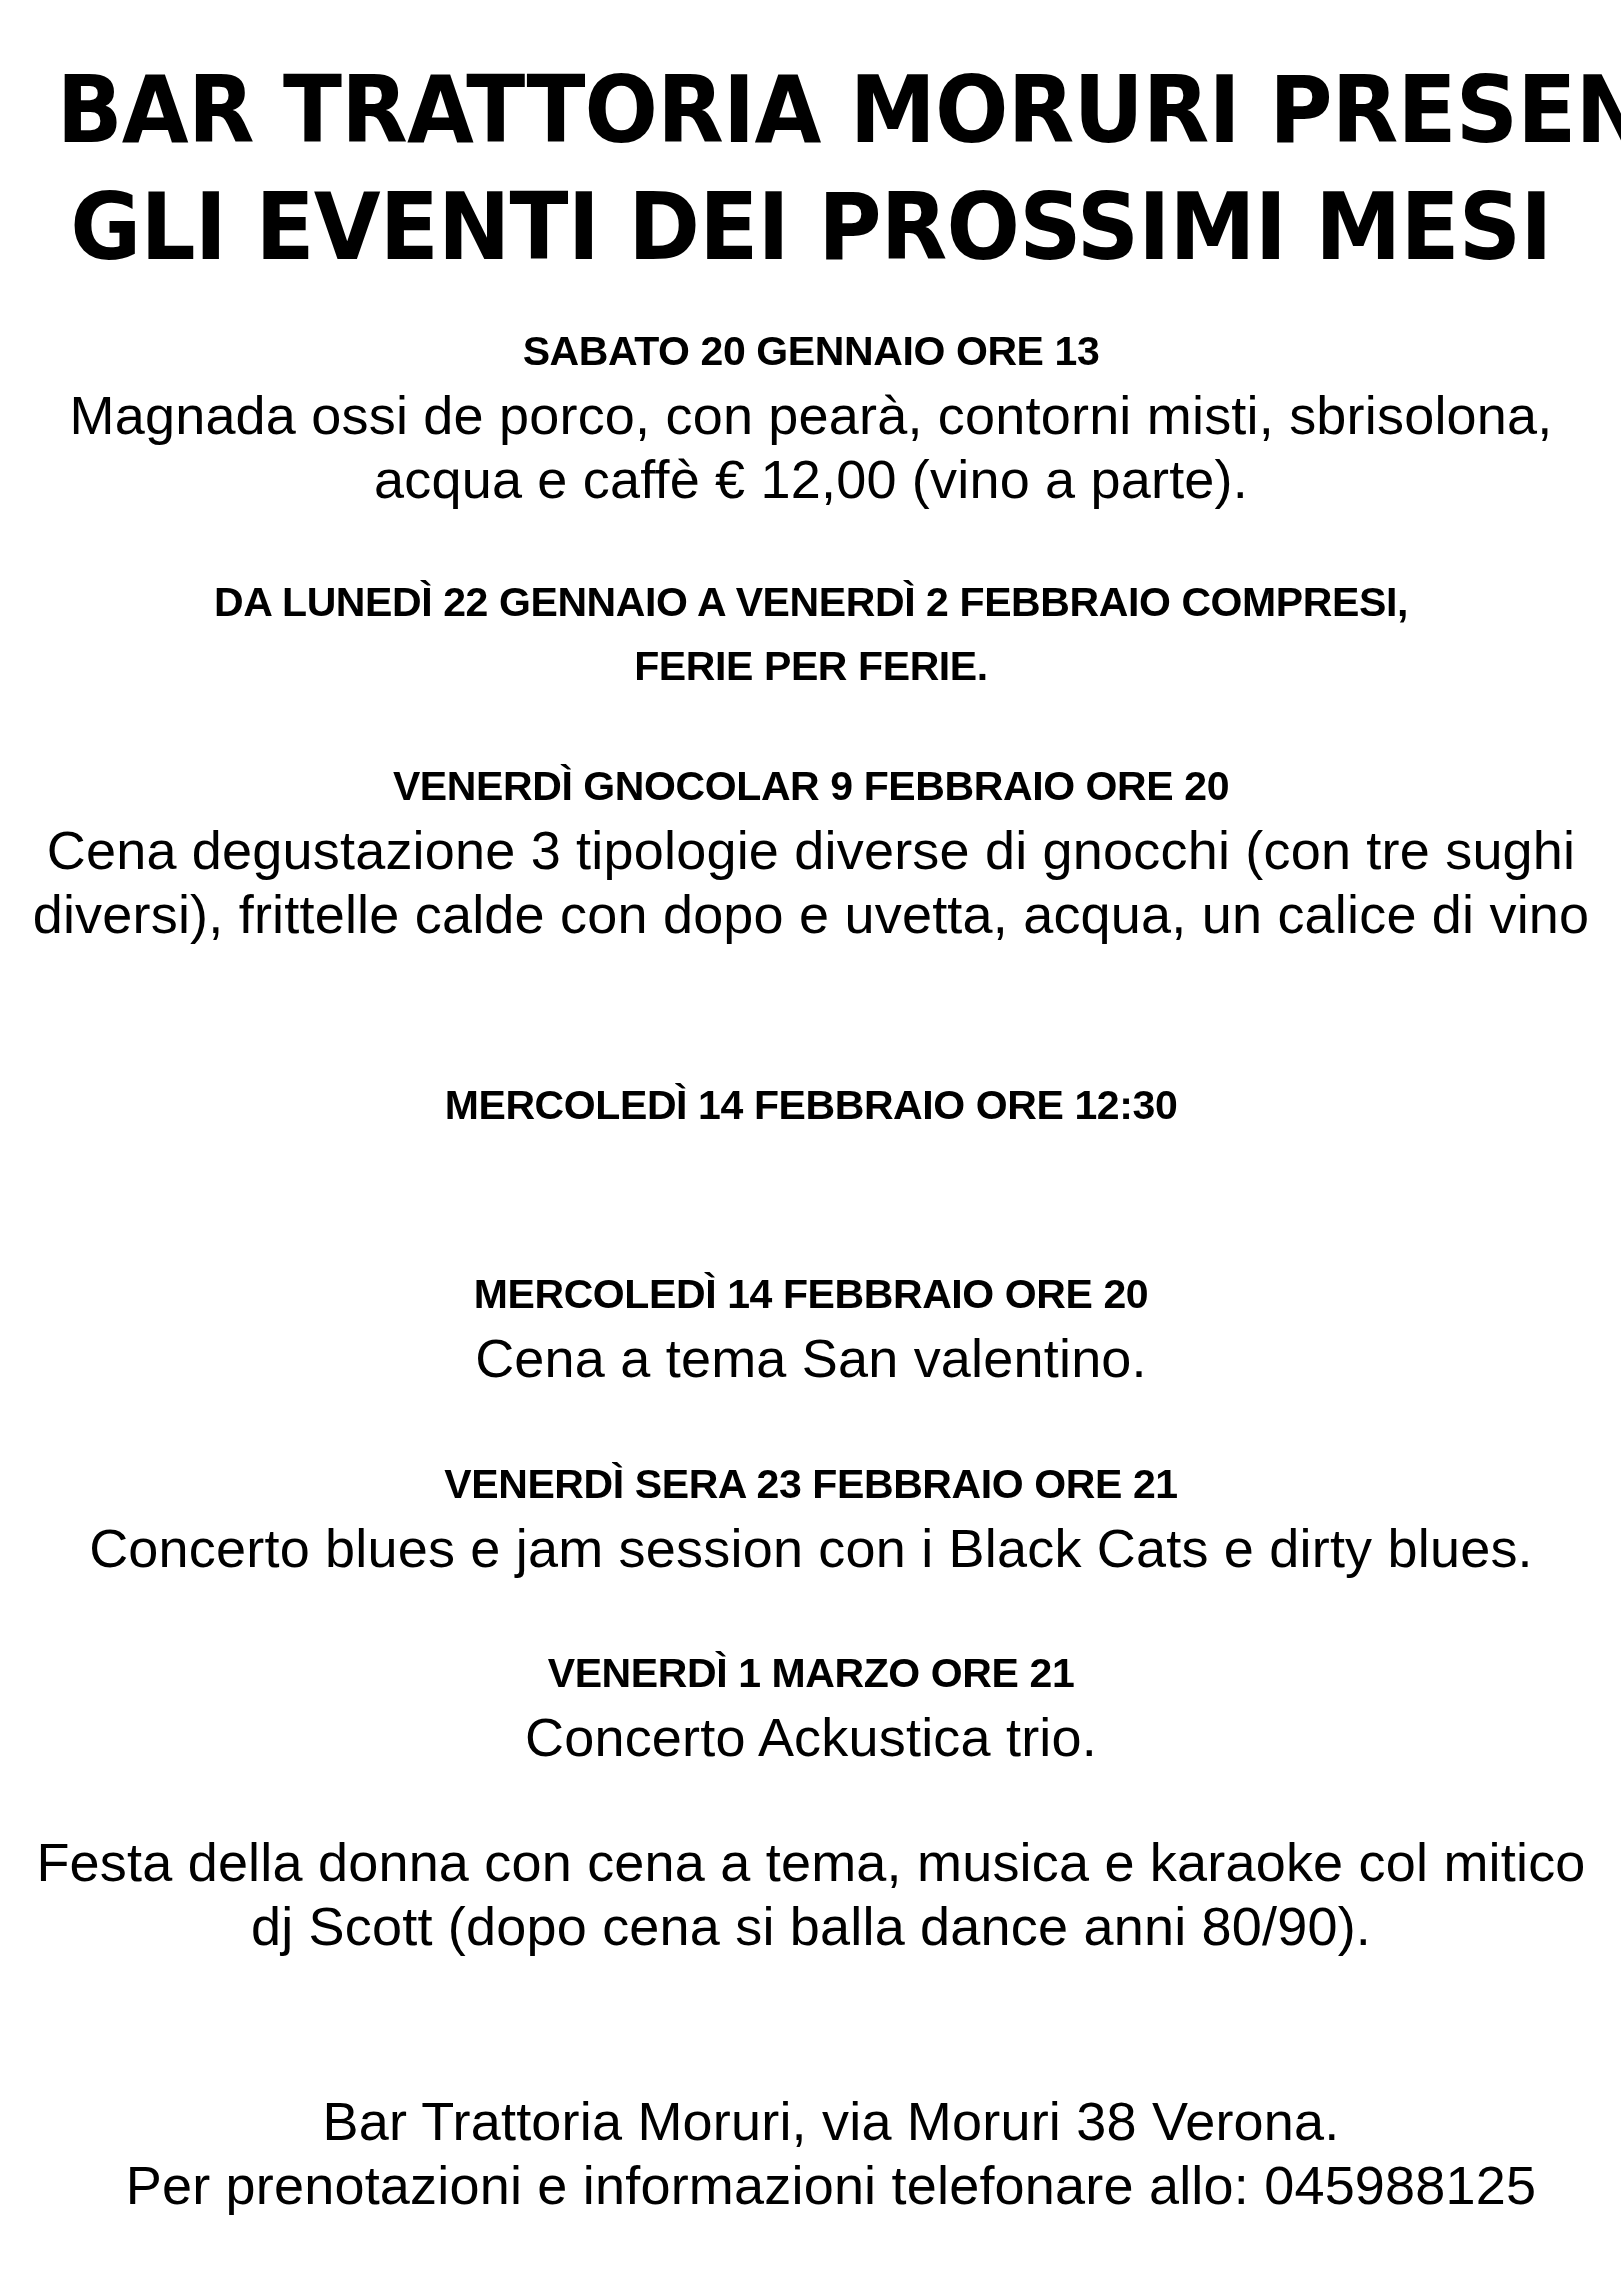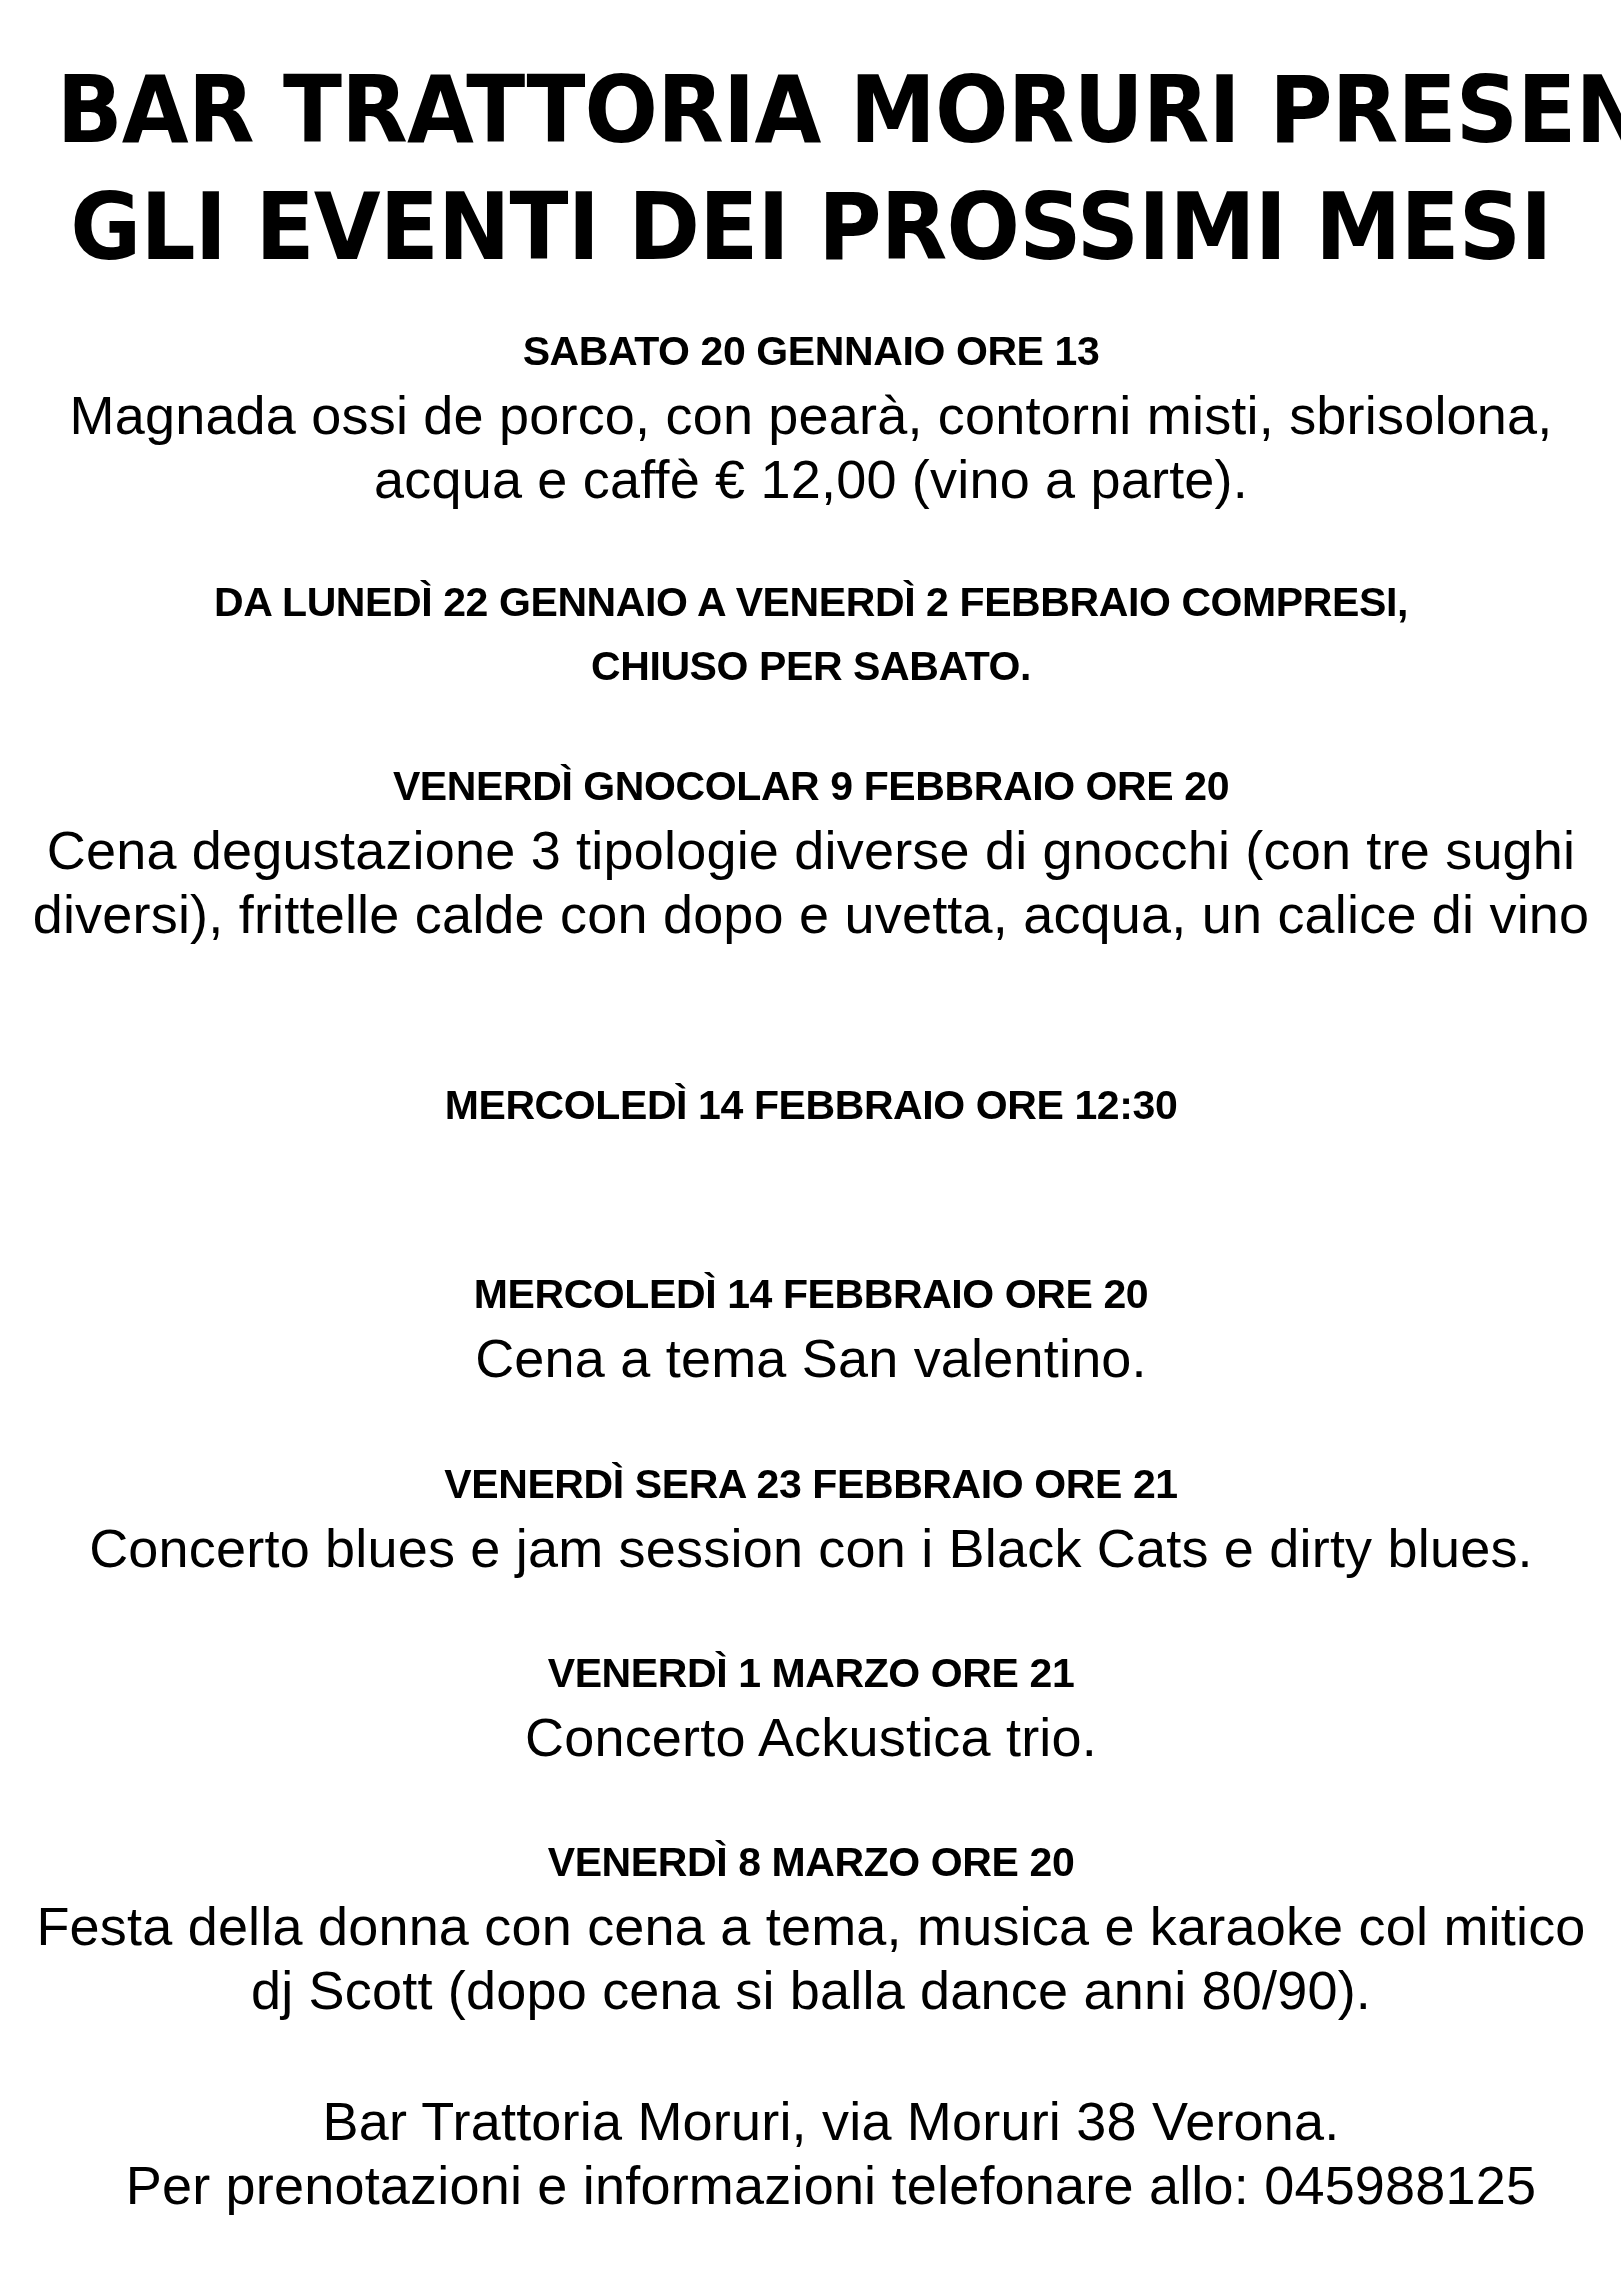--- a/index.html
+++ b/index.html
@@ -58,21 +58,21 @@
 <div class="title" style="top:181px;">GLI EVENTI DEI PROSSIMI MESI</div>
 
 <div class="block" style="top:319px;">
   <div class="heading">SABATO 20 GENNAIO ORE 13</div>
   <div class="body-line">Magnada ossi de porco, con pearà, contorni misti, sbrisolona,</div>
   <div class="body-line">acqua e caffè € 12,00 (vino a parte).</div>
 </div>
 
 <div class="block" style="top:570px;">
   <div class="heading">DA LUNEDÌ 22 GENNAIO A VENERDÌ 2 FEBBRAIO COMPRESI,</div>
-  <div class="heading">CHIUSO PER SABATO.</div>
+  <div class="heading">FERIE PER FERIE.</div>
 </div>
 
 <div class="block" style="top:754px;">
   <div class="heading">VENERDÌ GNOCOLAR 9 FEBBRAIO ORE 20</div>
   <div class="body-line">Cena degustazione 3 tipologie diverse di gnocchi (con tre sughi</div>
   <div class="body-line">diversi), frittelle calde con dopo e uvetta, acqua, un calice di vino</div>
 </div>
 
 <div class="block" style="top:1073px;">
   <div class="heading">MERCOLEDÌ 14 FEBBRAIO ORE 12:30</div>
@@ -87,21 +87,20 @@
   <div class="heading">VENERDÌ SERA 23 FEBBRAIO ORE 21</div>
   <div class="body-line">Concerto blues e jam session con i Black Cats e dirty blues.</div>
 </div>
 
 <div class="block" style="top:1641px;">
   <div class="heading">VENERDÌ 1 MARZO ORE 21</div>
   <div class="body-line">Concerto Ackustica trio.</div>
 </div>
 
 <div class="block" style="top:1830px;">
-  <div class="heading">VENERDÌ 8 MARZO ORE 20</div>
   <div class="body-line">Festa della donna con cena a tema, musica e karaoke col mitico</div>
   <div class="body-line">dj Scott (dopo cena si balla dance anni 80/90).</div>
 </div>
 
 <div class="block" style="top:2089px;margin-left:20px;">
   <div class="body-line">Bar Trattoria Moruri, via Moruri 38 Verona.</div>
   <div class="body-line">Per prenotazioni e informazioni telefonare allo: 045988125</div>
 </div>
 
 

